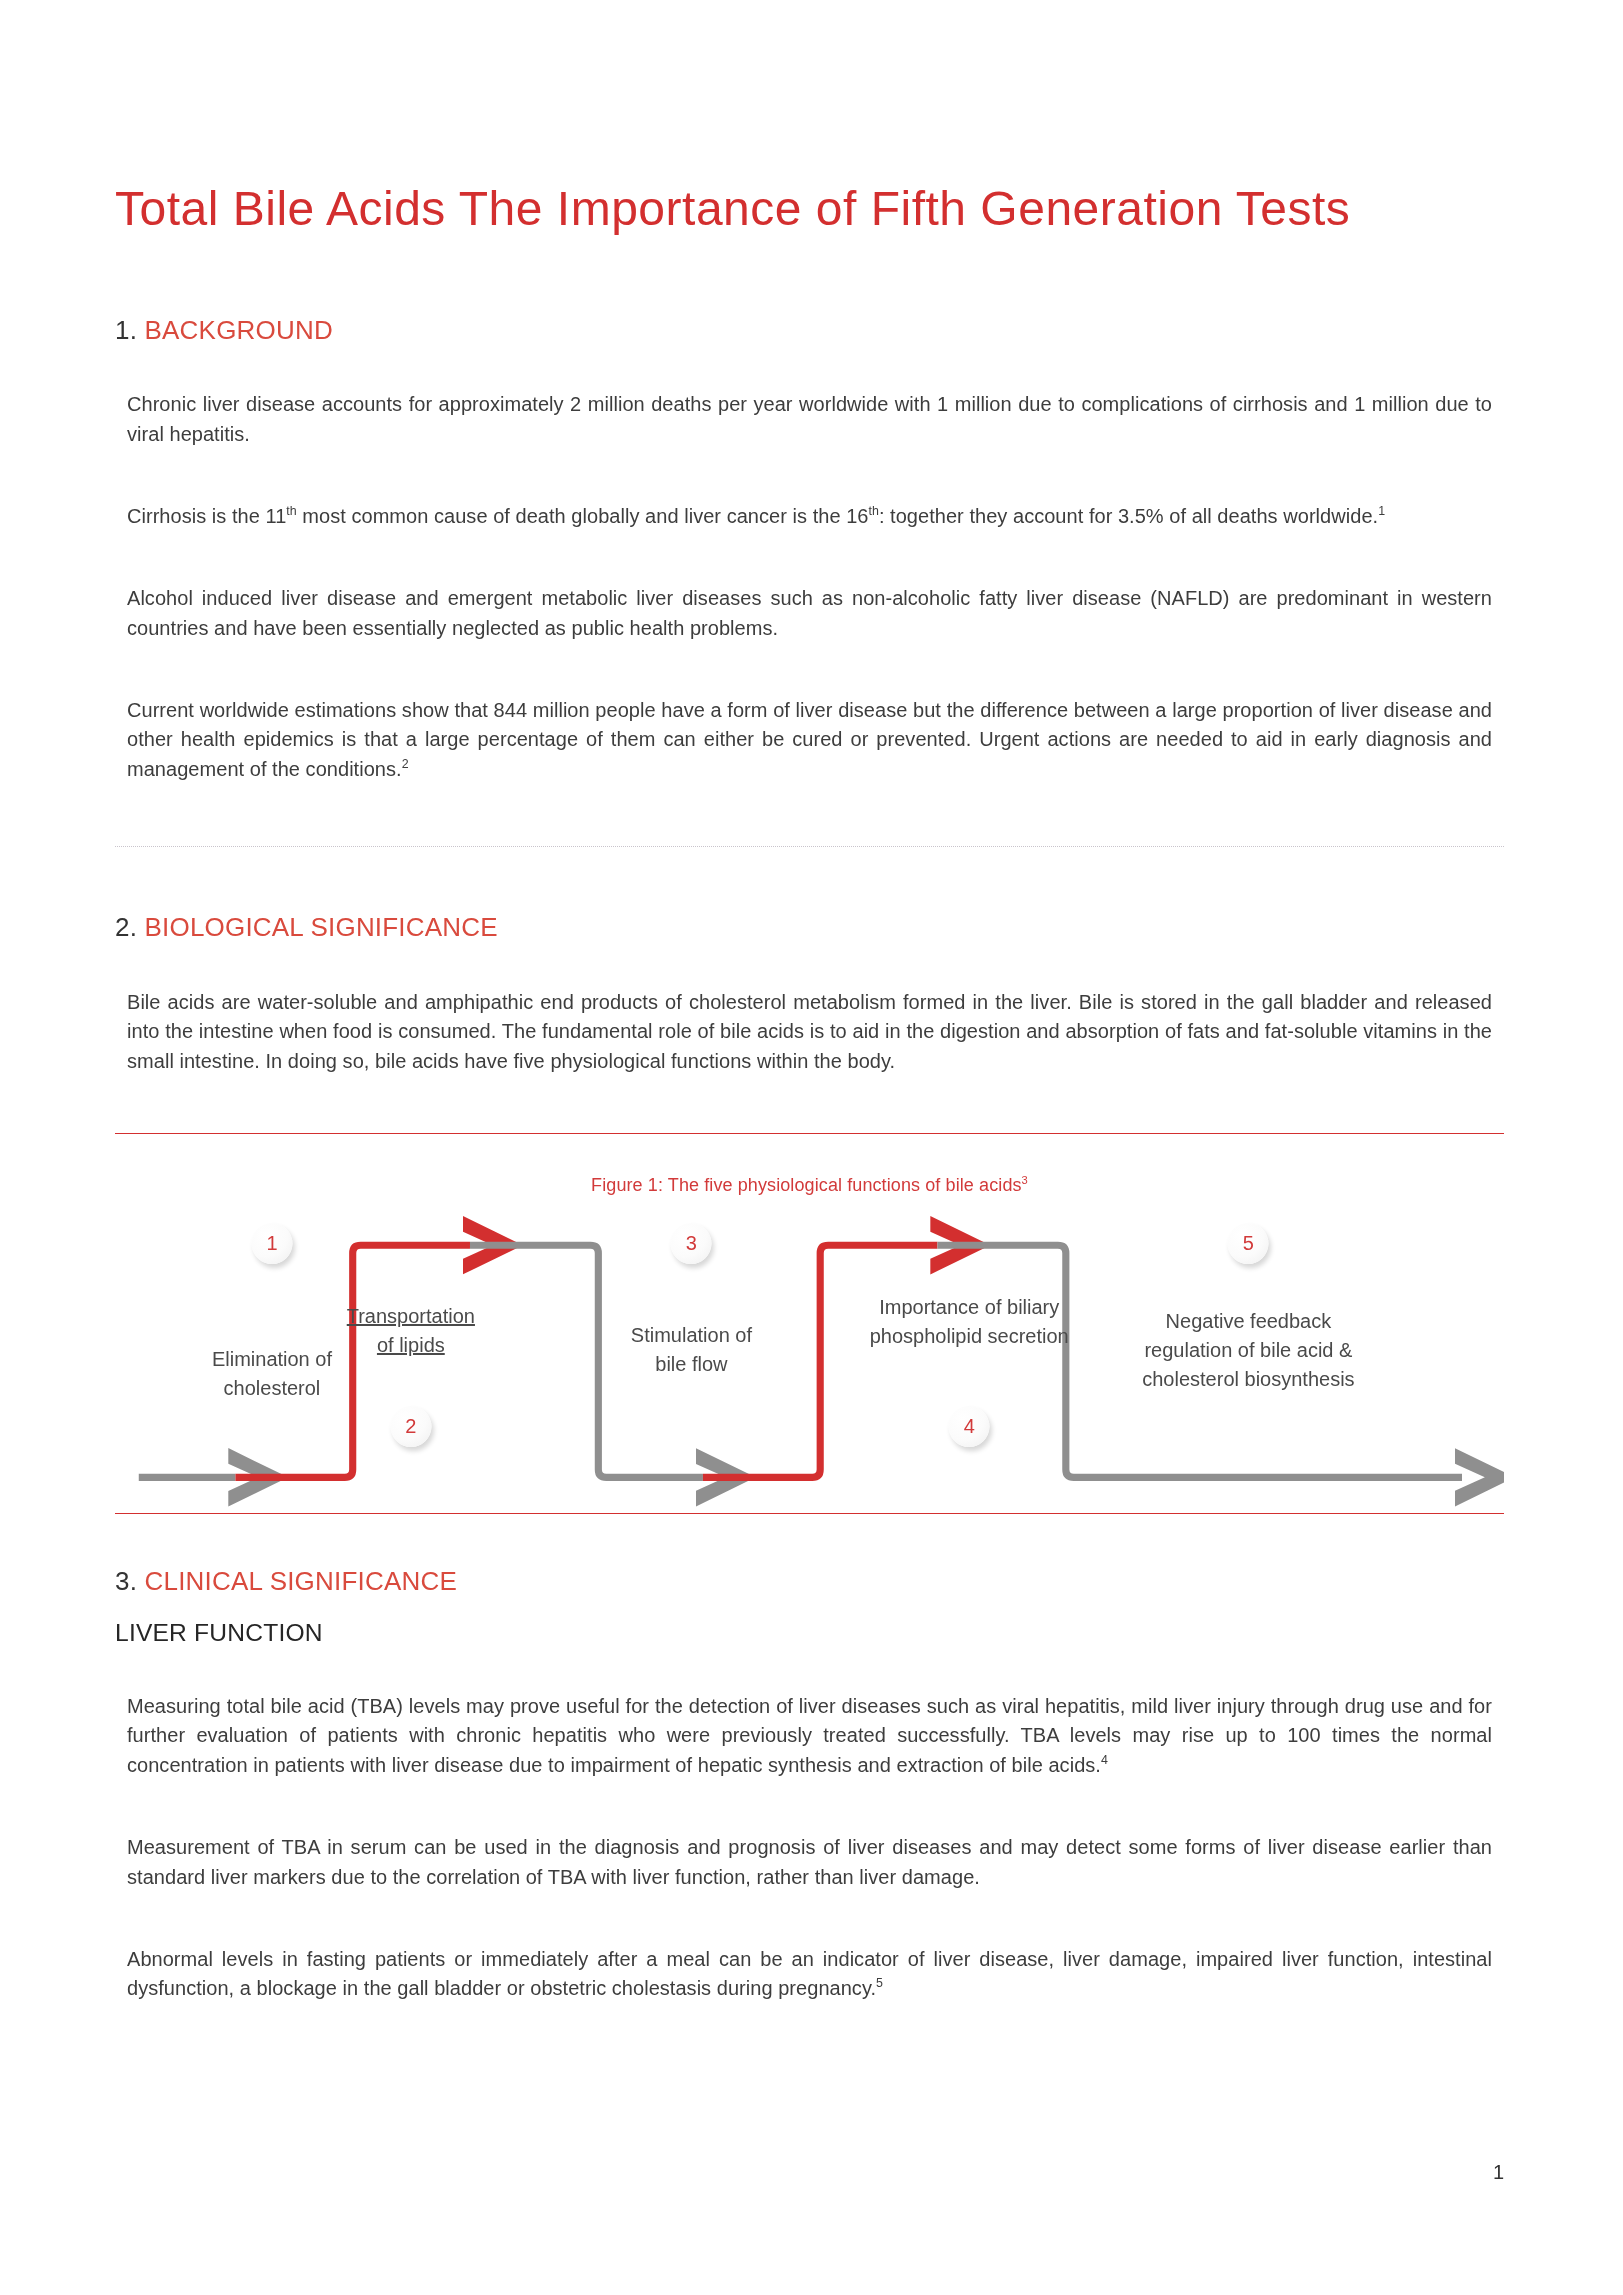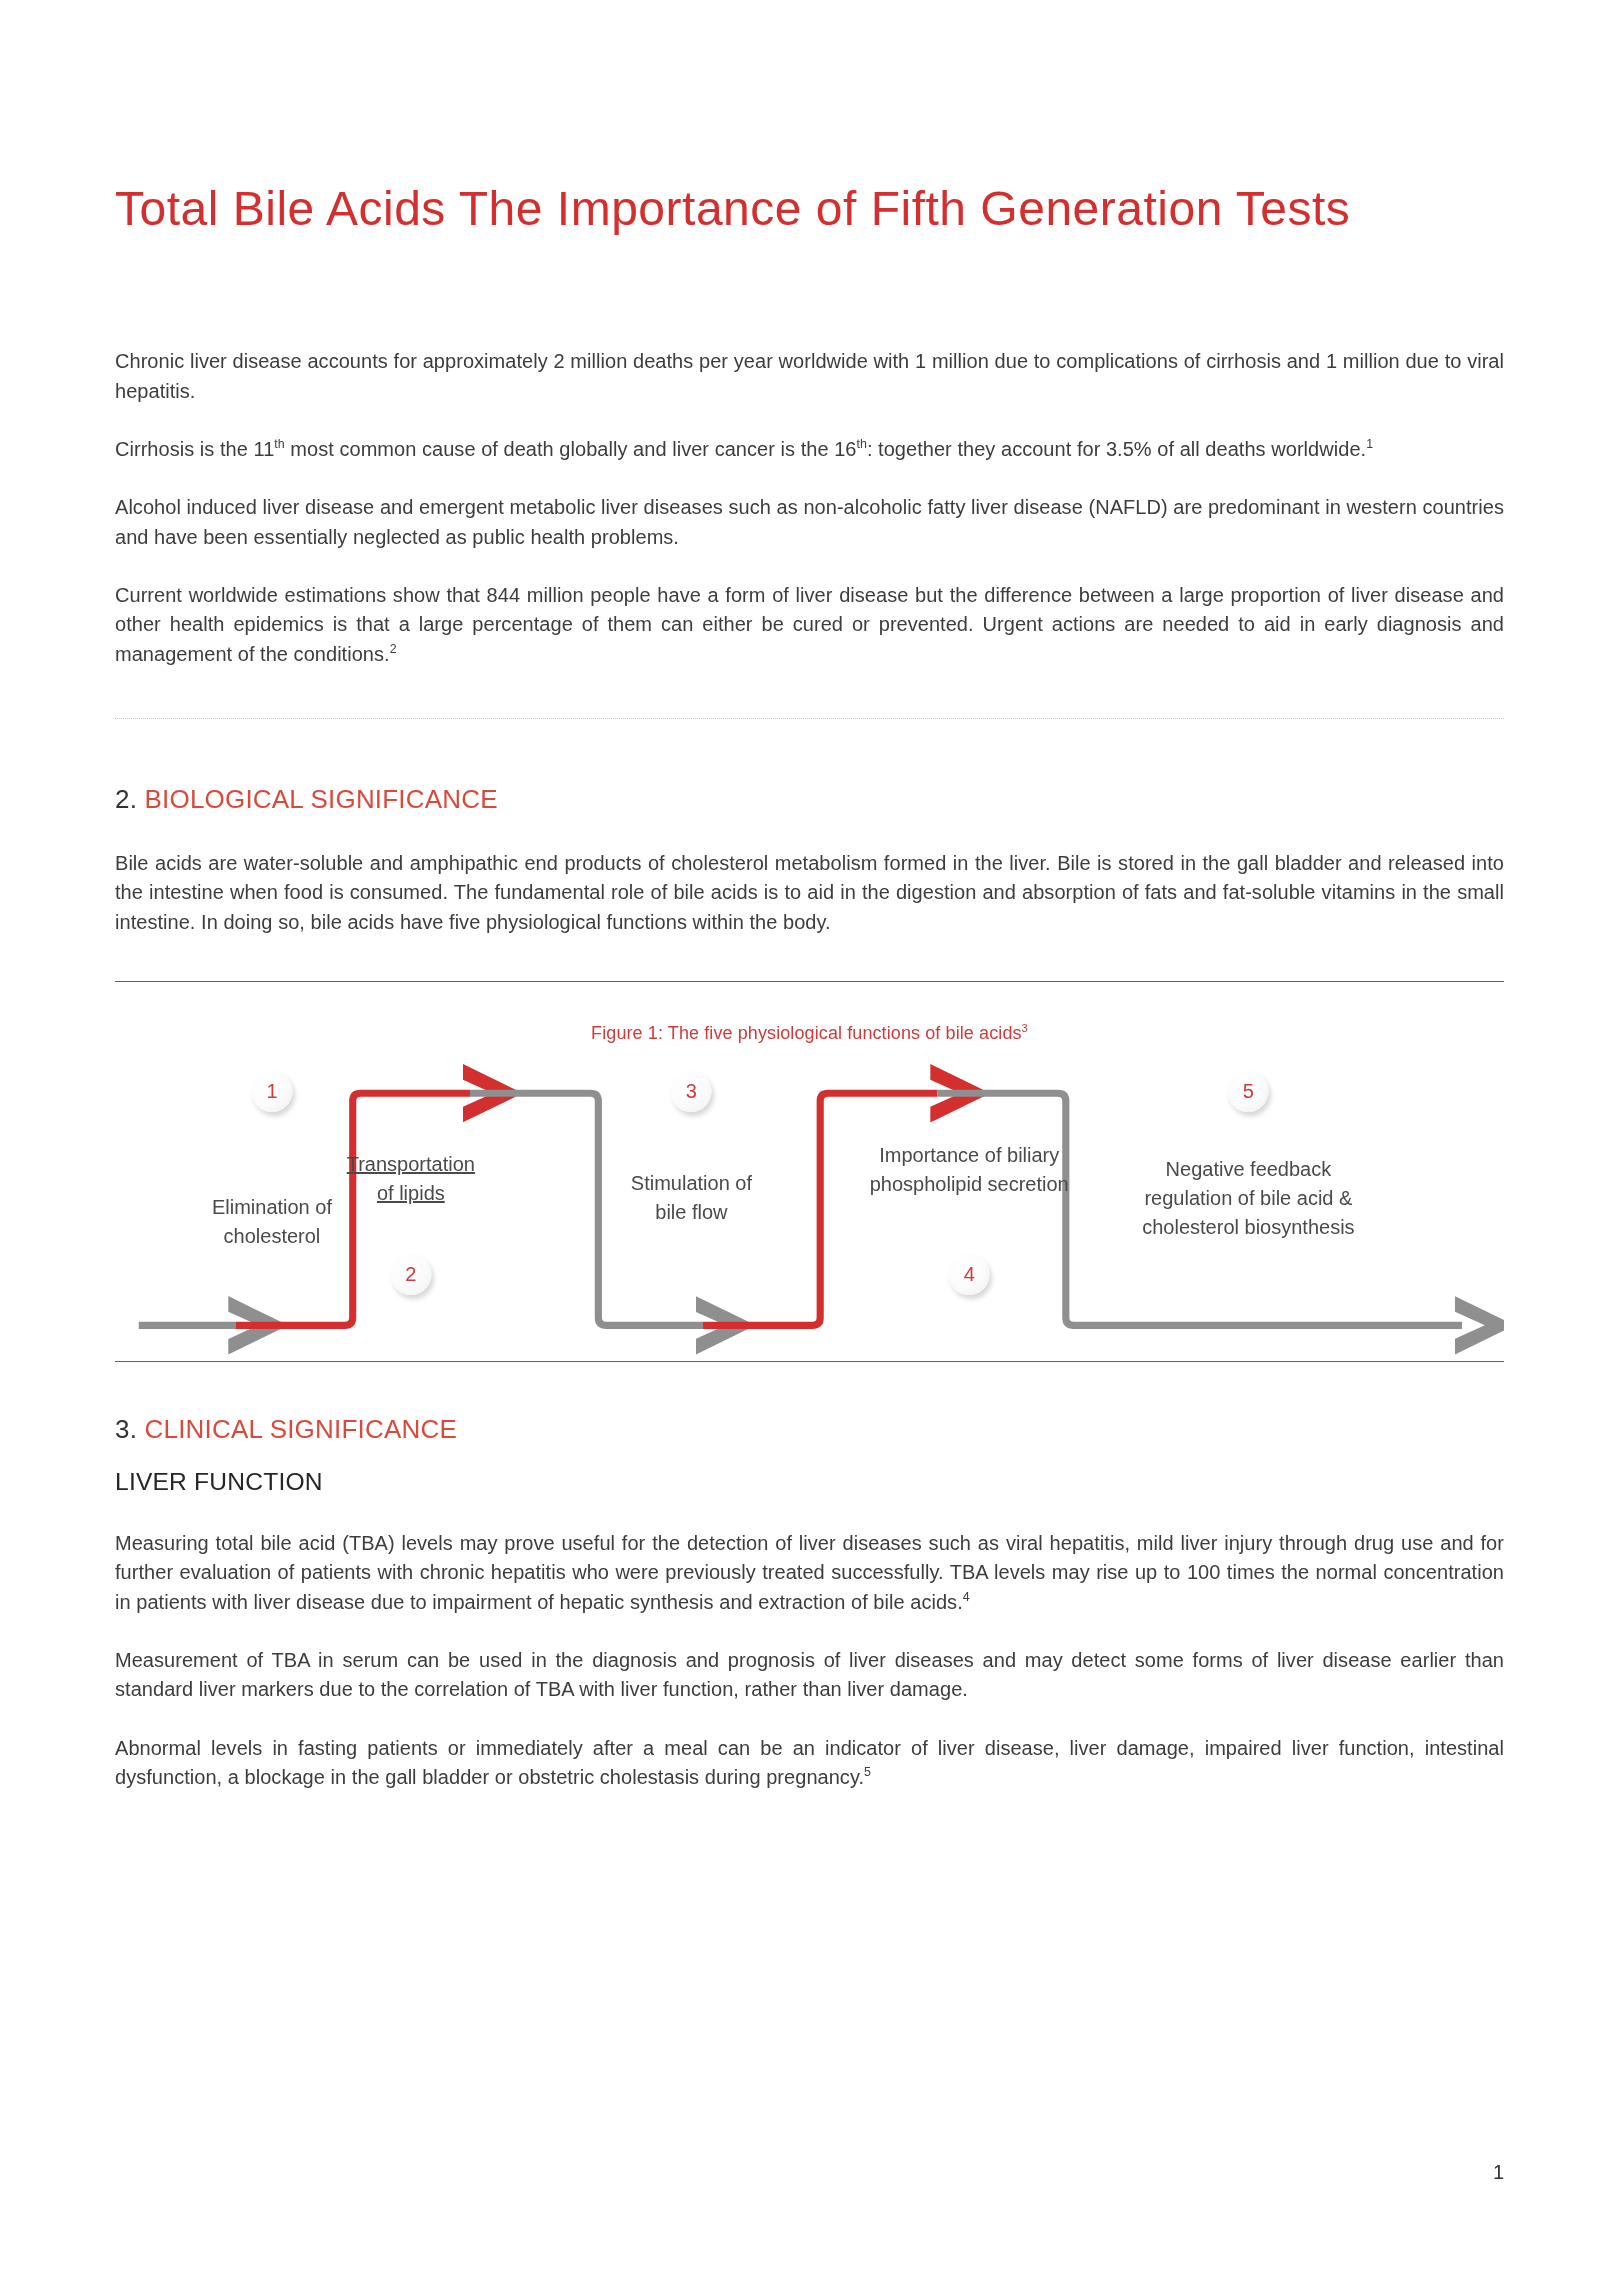--- a/index.html
+++ b/index.html
@@ -53,21 +53,21 @@
   .sub-head {
     margin: 0;
     font-size: 24.6px;
     font-weight: 400;
     color: #262626;
     letter-spacing: 0.2px;
   }
 
   
   p.body {
-    margin: 0;
+    margin: 12px;
     font-size: 20px;
     line-height: 1.48;
     color: #3d3d3d;
     text-align: justify;
     letter-spacing: 0.04px;
   }
   sup {
     font-size: 0.62em;
     vertical-align: super;
     line-height: 0;
@@ -143,20 +143,24 @@
   }
 </style>
 </head>
 <body>
 
 <div class="page">
 
   <h1 class="doc-title">Total Bile Acids The Importance of Fifth Generation Tests</h1>
 
   <div style="height:79px"></div>
+  <h2 class="section-head">
+    <span class="num">1.</span>
+    <span class="txt">BACKGROUND</span>
+  </h2>
 
   <div style="height:32px"></div>
   <p class="body"><span>Chronic liver disease accounts for approximately 2 million deaths per year worldwide with 1 million due to complications of cirrhosis and 1 million due to viral hepatitis.</span></p>
 
   <div style="height:28.5px"></div>
   <p class="body" style="text-align:left"><span>Cirrhosis is the 11<sup>th</sup> most common cause of death globally and liver cancer is the 16<sup>th</sup>: together they account for 3.5% of all deaths worldwide.</span><sup>1</sup></p>
 
   <div style="height:28.5px"></div>
   <p class="body"><span>Alcohol induced liver disease and emergent metabolic liver diseases such as non-alcoholic fatty liver disease (NAFLD) are predominant in western countries and have been essentially neglected as public health problems.</span></p>
 

